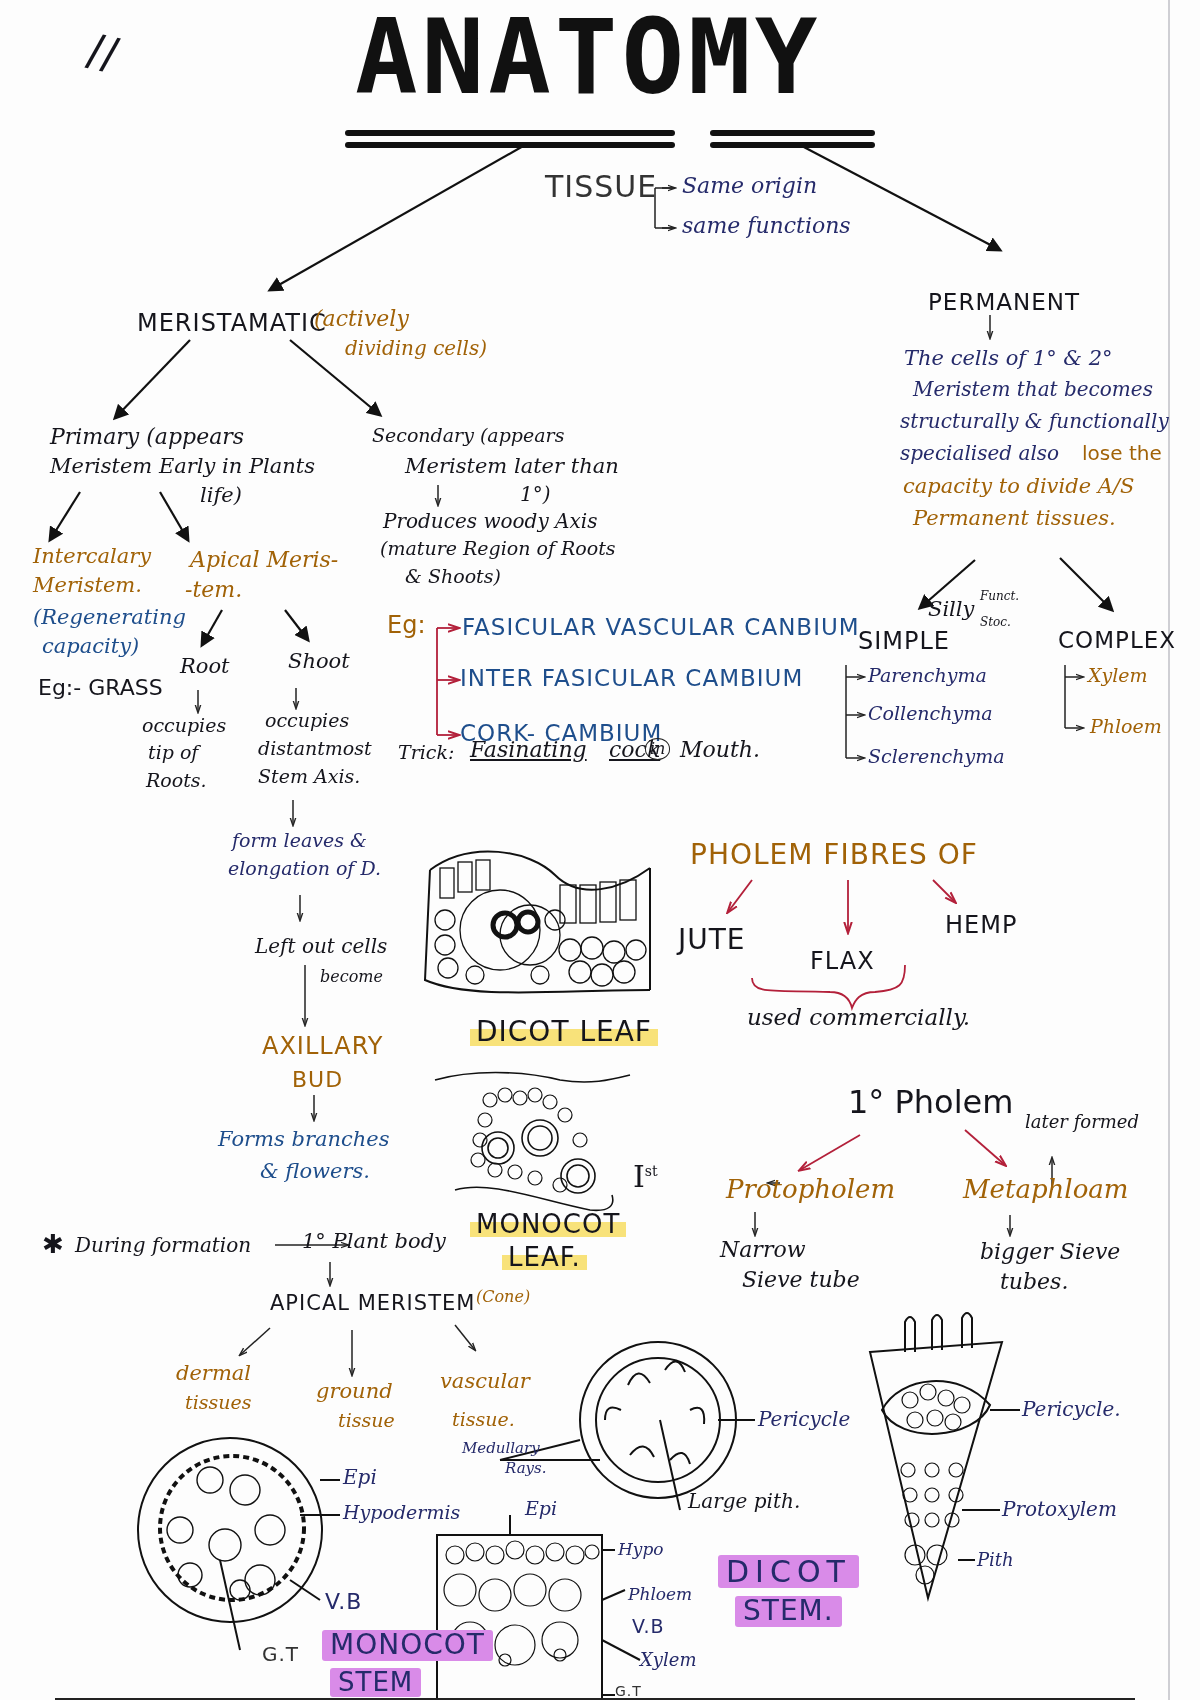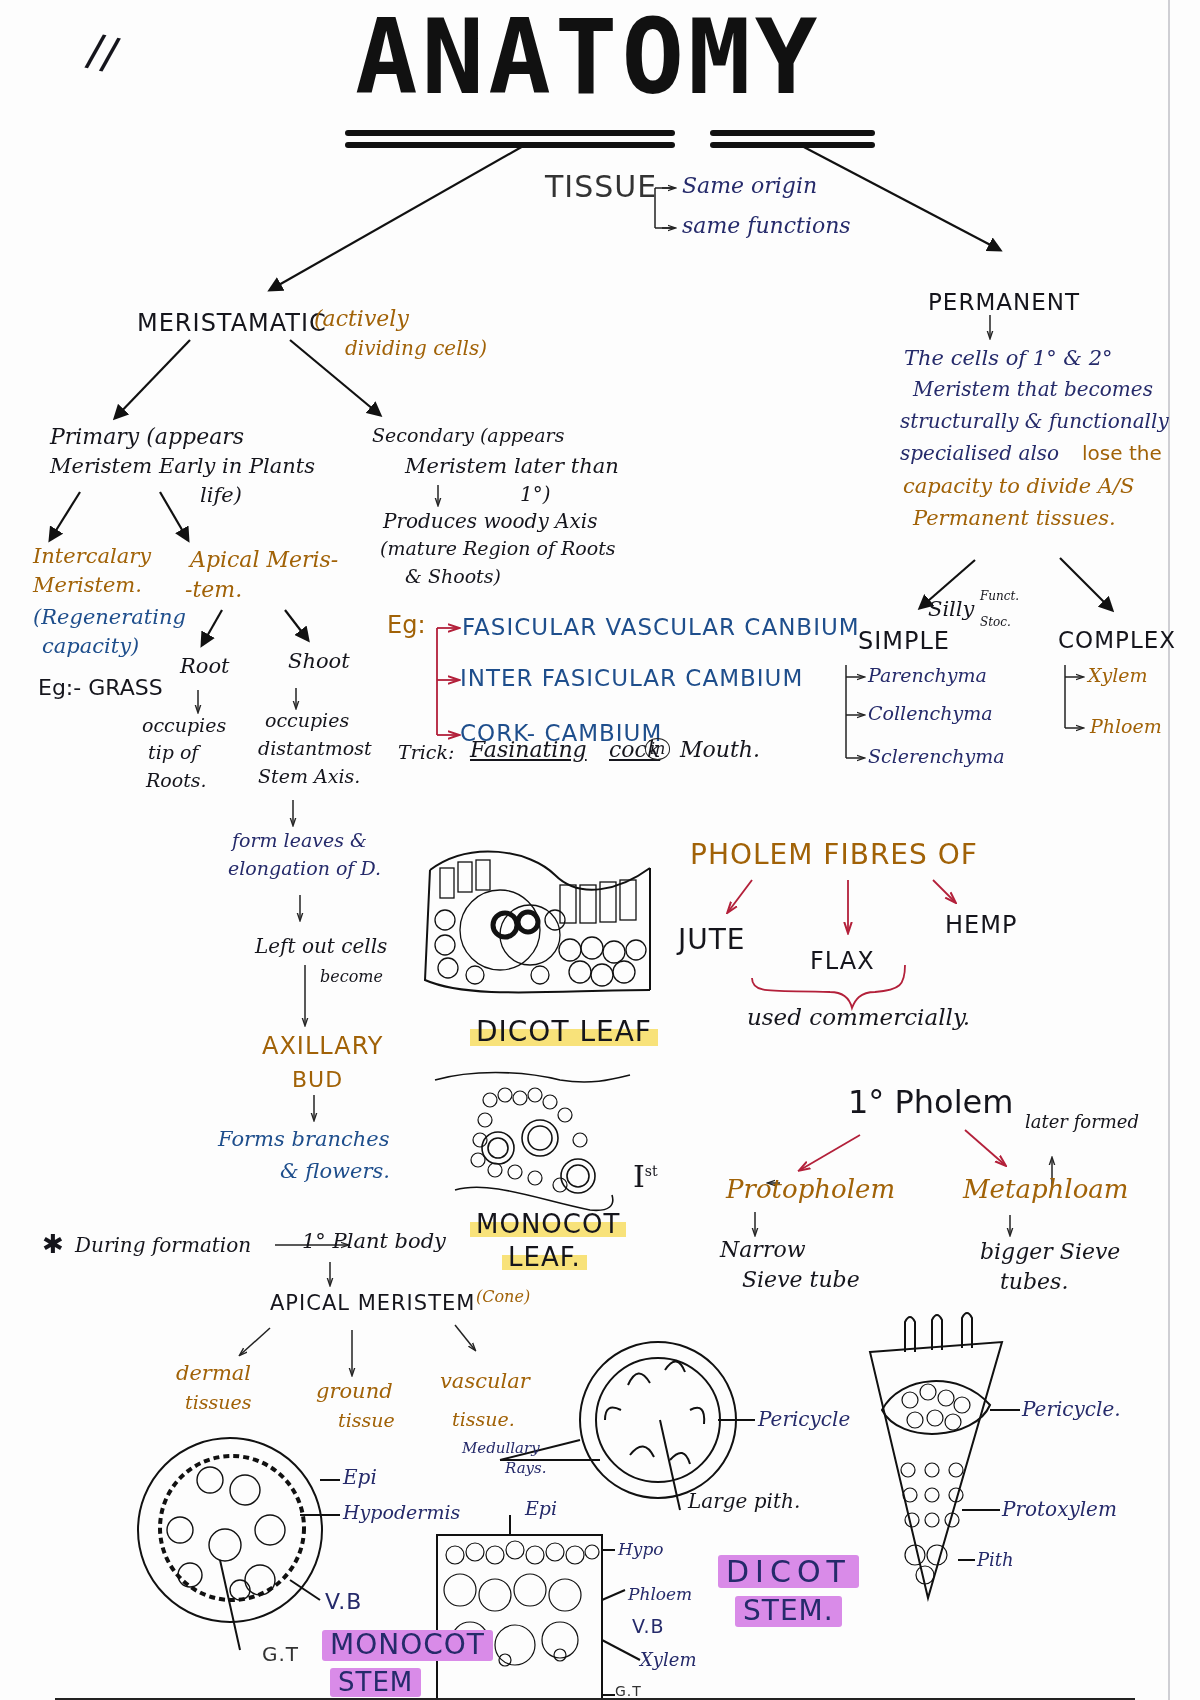--- a/index.html
+++ b/index.html
@@ -291,21 +291,21 @@
 <div class="t hand blk" style="left:258px;top:738px;font-size:19px;">distantmost</div>
 <div class="t hand blk" style="left:258px;top:766px;font-size:19px;">Stem Axis.</div>
 
 <div class="t hand navy" style="left:232px;top:830px;font-size:19px;">form leaves &amp;</div>
 <div class="t hand navy" style="left:228px;top:858px;font-size:19px;">elongation of D.</div>
 <div class="t hand blk" style="left:255px;top:935px;font-size:20px;">Left out cells</div>
 <div class="t hand blk" style="left:320px;top:968px;font-size:16px;">become</div>
 <div class="t cap red" style="left:262px;top:1033px;font-size:24px;">AXILLARY</div>
 <div class="t cap red" style="left:292px;top:1068px;font-size:22px;">BUD</div>
 <div class="t hand blue" style="left:218px;top:1128px;font-size:21px;">Forms branches</div>
-<div class="t hand blue" style="left:260px;top:1160px;font-size:21px;margin-left:20px;">&amp; flowers.</div>
+<div class="t hand blue" style="left:260px;top:1160px;font-size:21px;">&amp; flowers.</div>
 
 <div class="t hand blk" style="left:372px;top:425px;font-size:19px;">Secondary (appears</div>
 <div class="t hand blk" style="left:405px;top:455px;font-size:21px;">Meristem  later than</div>
 <div class="t hand blk" style="left:520px;top:483px;font-size:20px;">1°)</div>
 <div class="t hand blk" style="left:383px;top:510px;font-size:20px;">Produces woody Axis</div>
 <div class="t hand blk" style="left:380px;top:538px;font-size:19px;">(mature Region of Roots</div>
 <div class="t hand blk" style="left:405px;top:566px;font-size:19px;">&amp; Shoots)</div>
 
 <div class="t red" style="left:387px;top:612px;font-size:24px;">Eg:</div>
 <div class="t cap blue" style="left:462px;top:615px;font-size:23px;">FASICULAR VASCULAR CANBIUM</div>

